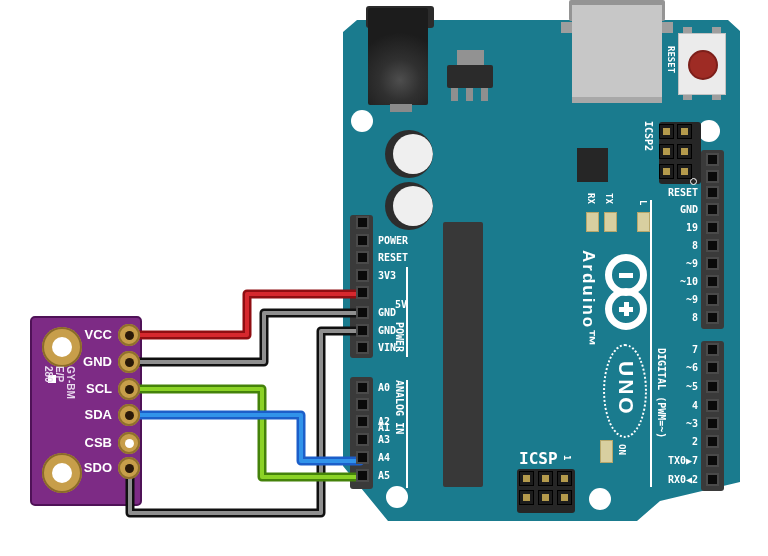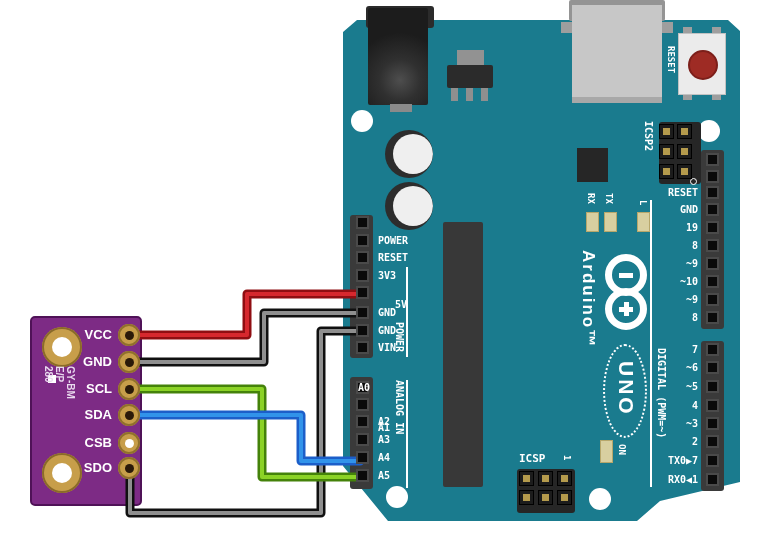--- a/index.html
+++ b/index.html
@@ -137,21 +137,21 @@
 
   <div class="abs strip" style="left:350px;top:215px;width:23px;height:143px;"></div>
   <div class="abs strip" style="left:350px;top:377px;width:23px;height:112px;"></div>
   <div class="abs strip" style="left:701px;top:150px;width:23px;height:179px;"></div>
   <div class="abs strip" style="left:701px;top:341px;width:23px;height:150px;"></div>
 
   <div class="abs vtext" style="left:654px;top:121px;">ICSP2</div>
   <div class="abs strip" style="left:659px;top:122px;width:42px;height:62px;background:#262626;"></div>
   <div class="abs pin1-dot" style="left:690px;top:178px;"></div>
 
-  <div class="abs lbl" style="left:519px;top:453px;font-size:11px;">ICSP</div>
+  <div class="abs lbl" style="left:519px;top:453px;font-size:16px;">ICSP</div>
   <div class="abs vtext" style="left:572px;top:455px;font-size:9px;">1</div>
   <div class="abs strip" style="left:517px;top:469px;width:58px;height:44px;background:#262626;"></div>
 
   <div class="abs" id="sensor-base"></div>
   <div class="abs s-hole" style="left:42px;top:327px;">
       <i></i>
     </div>
   <div class="abs s-hole" style="left:42px;top:453px;">
       <i></i>
     </div>
@@ -184,21 +184,21 @@
     <div class="abs lbl" style="left: 378px; top: 270px;">3V3</div>
     <div class="abs pin" style="left: 356px; top: 286px;"></div>
     <div class="abs lbl" style="left: 395px; top: 287px; margin-top: 12px;">5V</div>
     <div class="abs pin" style="left: 356px; top: 306px;"></div>
     <div class="abs lbl" style="left: 378px; top: 307px;">GND</div>
     <div class="abs pin" style="left: 356px; top: 324px;"></div>
     <div class="abs lbl" style="left: 378px; top: 325px;">GND</div>
     <div class="abs pin" style="left: 356px; top: 341px;"></div>
     <div class="abs lbl" style="left: 378px; top: 342px;">VIN</div>
     <div class="abs pin" style="left: 356px; top: 381px;"></div>
-    <div class="abs lbl" style="left: 358px; top: 382px;">A0</div>
+    <div class="abs lbl" style="left: 378px; top: 382px;">A0</div>
     <div class="abs pin" style="left: 356px; top: 398px;"></div>
     <div class="abs lbl" style="left: 378px; top: 422px;">A1</div>
     <div class="abs pin" style="left: 356px; top: 415px;"></div>
     <div class="abs lbl" style="left: 378px; top: 416px;">A2</div>
     <div class="abs pin" style="left: 356px; top: 433px;"></div>
     <div class="abs lbl" style="left: 378px; top: 434px;">A3</div>
     <div class="abs pin" style="left: 356px; top: 451px;"></div>
     <div class="abs lbl" style="left: 378px; top: 452px;">A4</div>
     <div class="abs pin" style="left: 356px; top: 469px;"></div>
     <div class="abs lbl" style="left: 378px; top: 470px;">A5</div>
@@ -228,21 +228,21 @@
     <div class="abs lbl lbl-r" style="left: 620px; top: 381px; width: 78px;">~5</div>
     <div class="abs pin" style="left: 706px; top: 399px;"></div>
     <div class="abs lbl lbl-r" style="left: 620px; top: 400px; width: 78px;">4</div>
     <div class="abs pin" style="left: 706px; top: 417px;"></div>
     <div class="abs lbl lbl-r" style="left: 620px; top: 418px; width: 78px;">~3</div>
     <div class="abs pin" style="left: 706px; top: 435px;"></div>
     <div class="abs lbl lbl-r" style="left: 620px; top: 436px; width: 78px;">2</div>
     <div class="abs pin" style="left: 706px; top: 454px;"></div>
     <div class="abs lbl lbl-r" style="left: 620px; top: 455px; width: 78px;">TX0▶7</div>
     <div class="abs pin" style="left: 706px; top: 473px;"></div>
-    <div class="abs lbl lbl-r" style="left: 620px; top: 474px; width: 78px;">RX0◀1</div>
+    <div class="abs lbl lbl-r" style="left: 620px; top: 474px; width: 78px;">RX0◀2</div>
     <div class="abs icsp-pin" style="left: 659px; top: 124px;">
       <i></i>
     </div>
     <div class="abs icsp-pin" style="left: 677px; top: 124px;">
       <i></i>
     </div>
     <div class="abs icsp-pin" style="left: 659px; top: 144px;">
       <i></i>
     </div>
     <div class="abs icsp-pin" style="left: 677px; top: 144px;">

